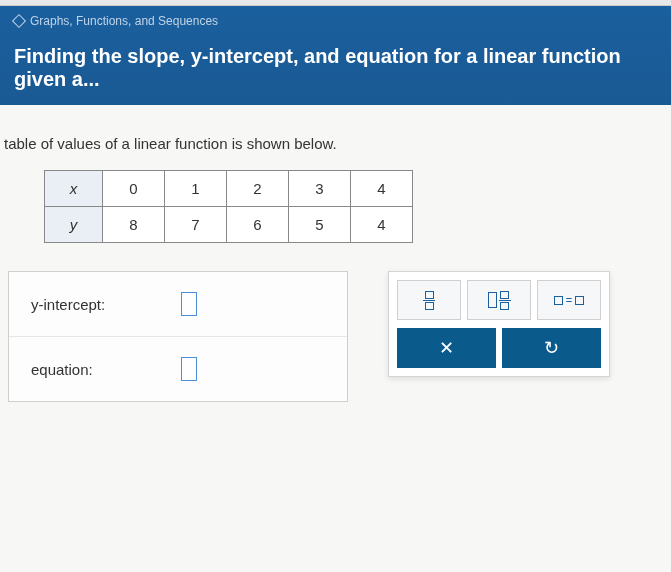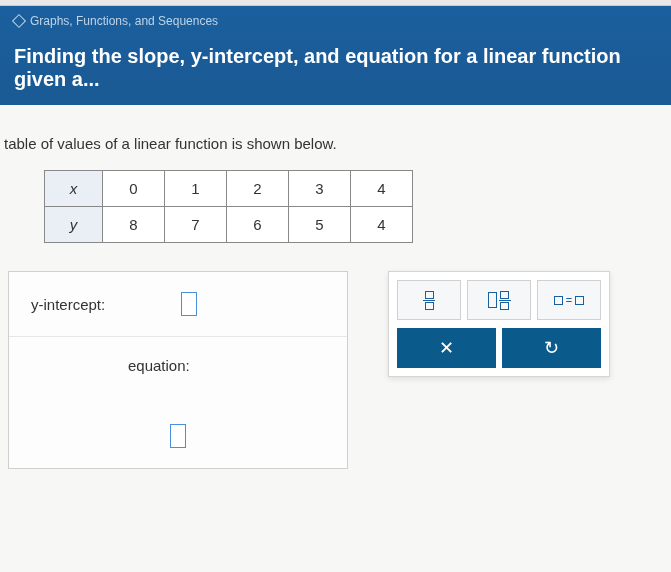--- a/index.html
+++ b/index.html
@@ -90,21 +90,20 @@
     }
     .answer-row {
       display: flex;
       align-items: center;
       padding: 20px 22px;
       border-bottom: 1px solid #e6e6e6;
       gap: 50px;
     }
     .answer-row:last-child {
       border-bottom: none;
-      flex-direction: column;
     }
     .answer-label {
       font-size: 15px;
       color: #333;
       width: 100px;
     }
     .answer-input {
       width: 16px;
       height: 24px;
       border: 1px solid #4a90d9;

